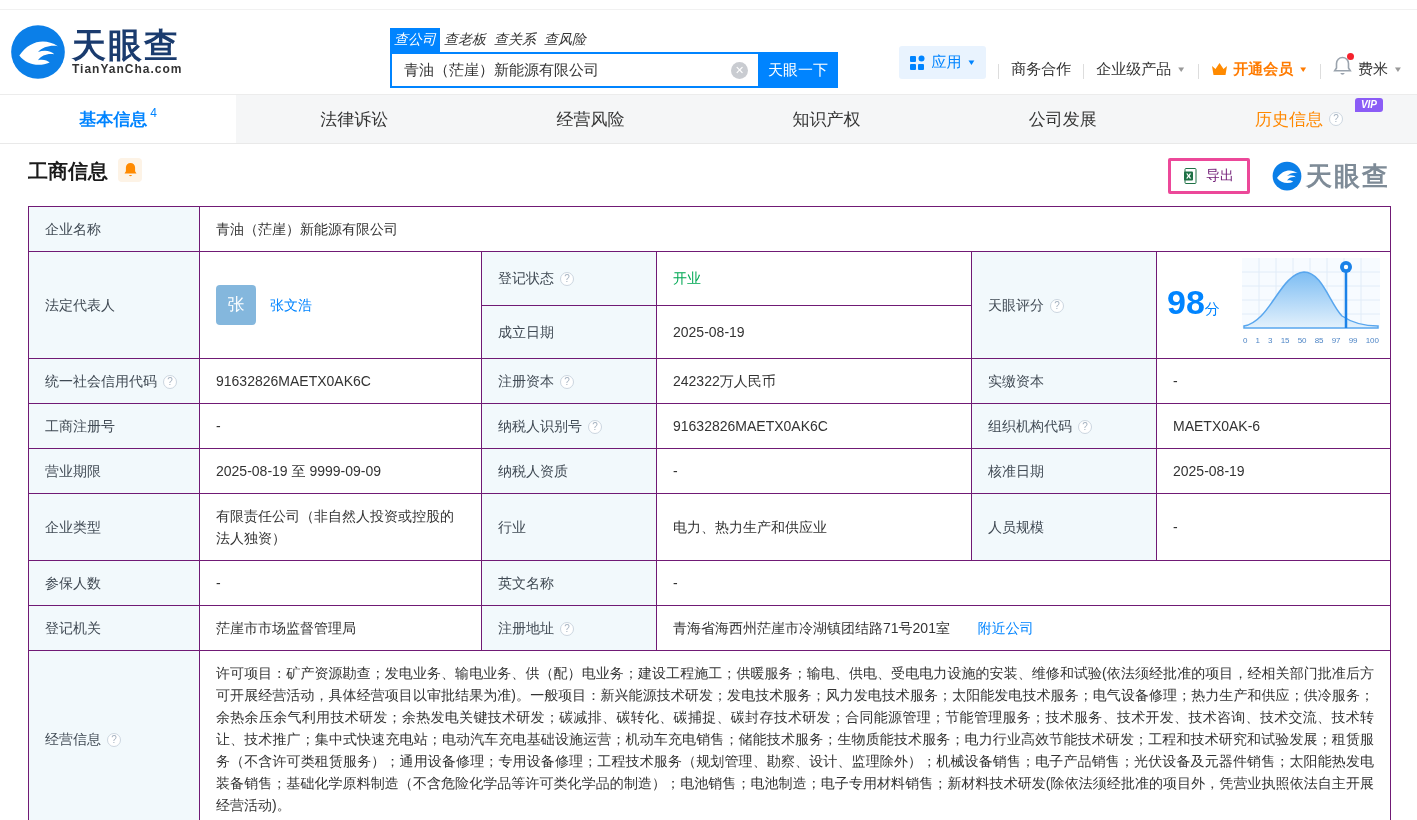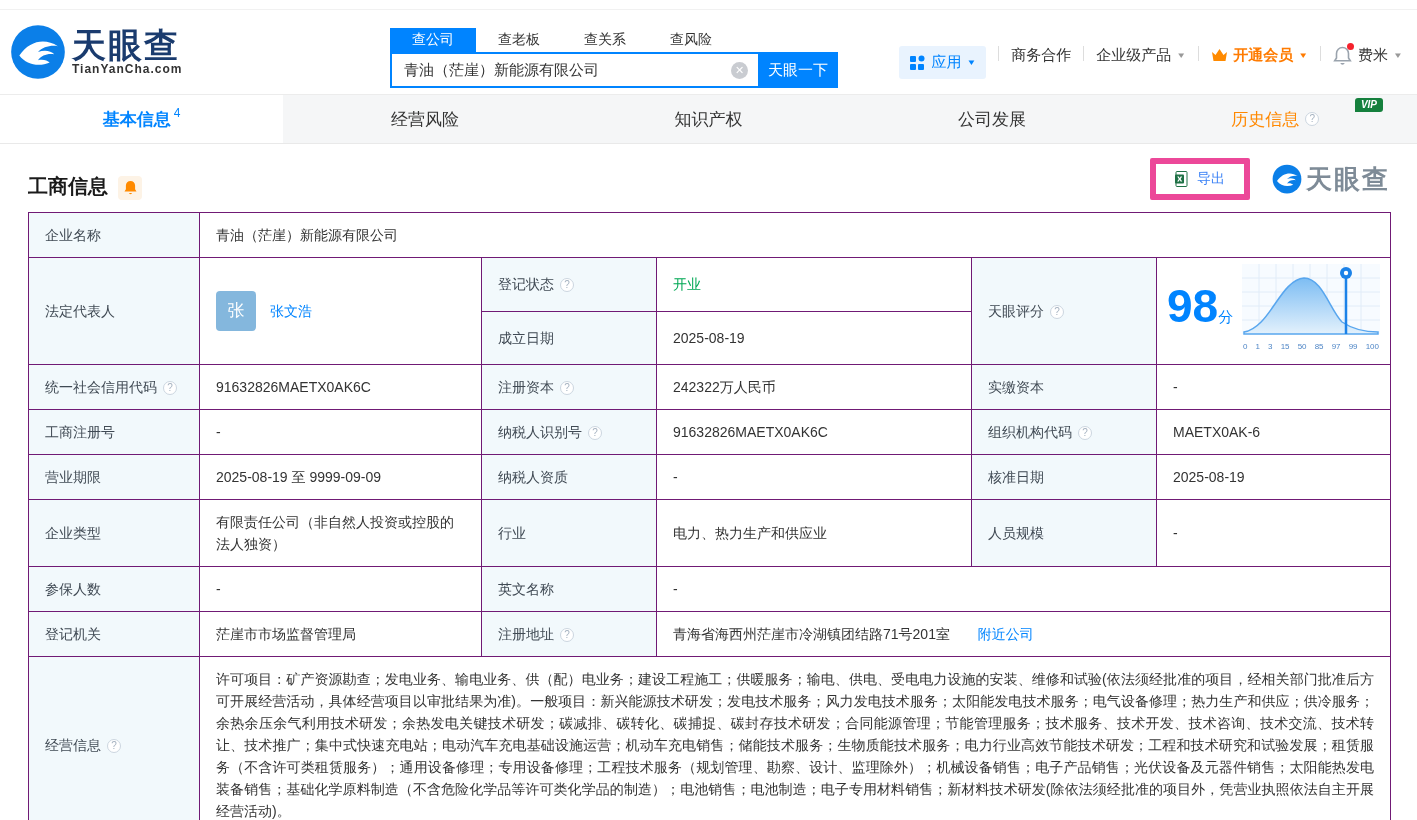--- a/index.html
+++ b/index.html
@@ -11,31 +11,31 @@
   .header { position:relative; height:84px; }
   .logo { position:absolute; left:10px; top:14px; display:flex; align-items:center; }
   .logo svg { width:56px; height:56px; }
   .logo-txt { margin-left:6px; }
   .logo-name { font-size:34px; font-weight:bold; color:#1a3b6e; letter-spacing:2px; line-height:34px;}
   .logo-domain { font-size:12px; font-weight:bold; color:#333; letter-spacing:1px; }
   .promo { position:absolute; left:156px; top:26px; width:223px; background:#e03b3b; color:#fff;
     font-size:13px; font-weight:bold; text-align:center; padding:5px 4px; line-height:19px; }
   .search-wrap { position:absolute; left:390px; top:16px; }
   .stabs { display:flex; align-items:flex-end; height:26px; }
-  .stab { font-size:14px; padding:3px 22px; color:#333; cursor:pointer; }
+  .stab { font-size:14px; padding:3px 4px; color:#333; cursor:pointer;font-style:italic; }
   .stab.active { background:#0084ff; color:#fff; }
   .sbar { display:flex; margin-top:0; }
   .sinput-box { position:relative; }
   .sbar input { width:368px; height:36px; border:2px solid #0084ff; border-right:none; outline:none;
     font-size:15px; padding:0 34px 0 12px; color:#333; font-family:inherit; }
   .clear-ic { position:absolute; right:10px; top:10px; width:17px; height:17px; border-radius:50%;
     background:#c9ccd1; color:#fff; font-size:11px; line-height:17px; text-align:center; cursor:pointer; }
   .sbtn { width:80px; height:36px; background:#0084ff; color:#fff; border:none; font-size:15px;
     cursor:pointer; font-family:inherit; }
-  .topnav { position:absolute; right:14px; top:36px; display:flex; align-items:flex-start; font-size:15px; color:#333;padding-left:31px; }
+  .topnav { position:absolute; right:14px; top:36px; display:flex; align-items:flex-end; font-size:15px; color:#333;padding-left:31px; }
   .tn-sep { width:1px; height:15px; background:#ddd; margin:0 12px; }
   .apps { display:flex; align-items:center; background:#e9f3fe; color:#0084ff; padding:7px 10px;
     border-radius:3px; cursor:pointer; }
   .apps svg { margin-right:6px; }
   .caret { display:inline-block; font-size:10px; margin-left:5px; color:#999; transform:scaleY(.8); }
   .apps .caret { color:#0084ff; }
   .tn-item { cursor:pointer; display:flex; align-items:center; }
   .vip-link { color:#ff7b00; font-weight:bold; cursor:pointer; display:flex; align-items:center; }
   .vip-link svg { margin-right:5px; }
   .vip-link .caret { color:#ff7b00; }
@@ -43,53 +43,53 @@
   .red-dot { position:absolute; top:-3px; right:-2px; width:7px; height:7px; border-radius:50%; background:#f5222d; }
 
   
   .navtabs { display:flex; height:50px; background:#f5f6f7; border-top:1px solid #ececec;
     border-bottom:1px solid #e9e9e9; }
   .ntab { flex:1; display:flex; align-items:center; justify-content:center; font-size:17px;
     color:#333; cursor:pointer; position:relative; }
   .ntab.active { background:#fff; color:#0084ff; font-weight:bold; }
   .ntab .cnt { font-size:12px; color:#0084ff; margin-left:3px; position:relative; top:-6px; font-weight:normal; }
   .ntab.vip-tab { color:#ff8800; }
-  .vip-badge { position:absolute; top:3px; right:34px; background:#15803d; color:#fff; font-size:10px;
+  .vip-badge { position:absolute; top:3px; right:34px; background:#8b5cf6; color:#fff; font-size:10px;
     font-style:italic; font-weight:bold; padding:1px 6px 2px; border-radius:3px 3px 3px 0; }
 
   
   .content { padding:0 27px 0 28px; }
-  .sechead { display:flex; align-items:flex-end; margin:14px 0 12px; }
+  .sechead { display:flex; align-items:flex-start; margin:14px 0 12px; }
   .sec-title { font-size:20px; font-weight:bold; color:#1a1a1a; }
   .sec-bell { width:24px; height:24px; background:#fdf3e6; border-radius:4px; margin-left:10px;
     display:flex; align-items:center; justify-content:center; cursor:pointer; }
   .sec-right { margin-left:auto; display:flex; align-items:center; }
-  .export-btn { display:flex; align-items:center; border:6px solid #ec4899; border-radius:2px;
-    background:#fff; padding:6px 19px; font-size:14px; color:#3b82f6; cursor:pointer; font-family:inherit; }
+  .export-btn { display:flex; align-items:center; border:3px solid #ec4899; border-radius:2px;
+    background:#fff; padding:6px 13px; font-size:14px; color:#701a75; cursor:pointer; font-family:inherit; }
   .export-btn svg { margin-right:6px; }
   .wm { display:flex; align-items:center; margin-left:22px; }
   .wm svg { width:30px; height:30px; }
   .wm span { font-size:26px; font-weight:bold; color:#7e8b97; margin-left:4px; letter-spacing:2px; }
 
   
   table.info { width:1362px; border-collapse:collapse; table-layout:fixed; font-size:14px; }
   .info td { border:1px solid #701a75; padding:11px 16px; vertical-align:middle; line-height:22px;
     word-break:break-all; }
   .info td.lbl { background:#f2f9fc; color:#404a54; }
   .help { display:inline-block; width:14px; height:14px; border-radius:50%; border:1px solid #ccd6e0;
     color:#a5b2c0; font-size:10px; line-height:12px; text-align:center; margin-left:6px;
     vertical-align:1px; cursor:pointer; background:#fff; }
   .link { color:#0084ff; cursor:pointer; text-decoration:none; }
   .green { color:#00a854; }
   .rep { display:flex; align-items:center; }
   .avatar { width:40px; height:40px; background:#84b7dd; border-radius:4px; color:#fff; font-size:17px;
     display:flex; align-items:center; justify-content:center; margin-right:14px; cursor:pointer; }
   .score-cell { display:flex; align-items:center; justify-content:space-between; cursor:pointer; }
   .score-num { color:#0084ff; white-space:nowrap; }
-  .score-num b { font-size:46px; font-weight:bold; }
+  .score-num b { font-size:34px; font-weight:bold; }
   .score-num span { font-size:15px; }
   .chart { width:138px; }
   .chart svg { display:block; }
   .ticks { display:flex; justify-content:space-between; font-size:8px; color:#4f86c6; padding:0 1px; }
   .scope { line-height:27px; text-align:justify; }
 </style>
 </head>
 <body>
 
 <div class="topstrip"></div>
@@ -161,20 +161,21 @@
       <span class="caret">▼</span>
     </div>
   </div>
 </div>
 
 <div class="navtabs">
   <div class="ntab active">
     <span>基本信息</span>
     <span class="cnt">4</span>
   </div>
+  <div class="ntab">法律诉讼</div>
   <div class="ntab">经营风险</div>
   <div class="ntab">知识产权</div>
   <div class="ntab">公司发展</div>
   <div class="ntab vip-tab">
     <span class="vip-badge">VIP</span>
     <span>历史信息</span>
     <span class="help">?</span>
   </div>
 </div>
 

